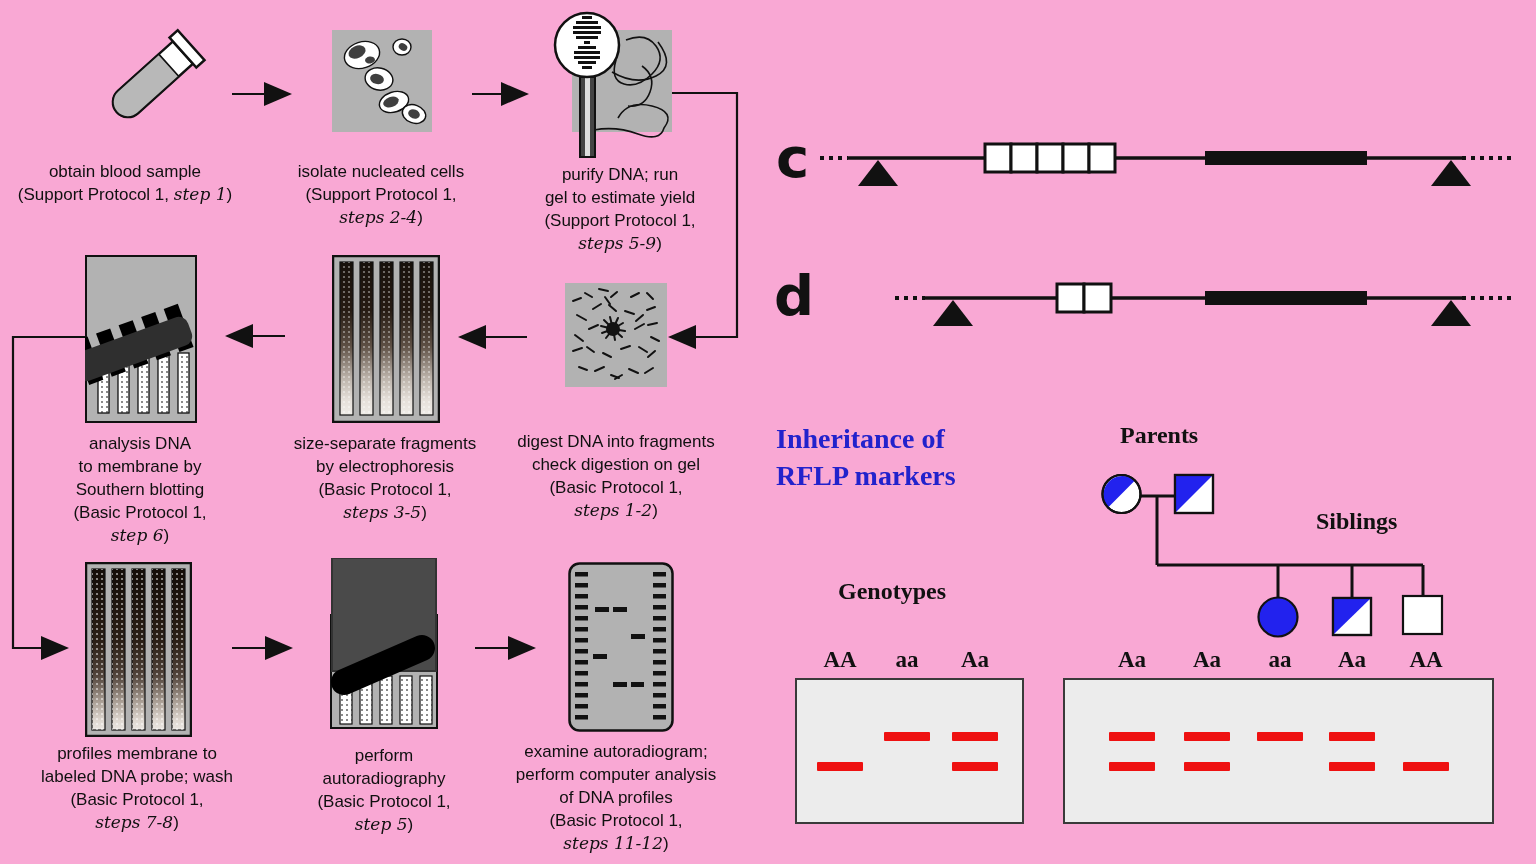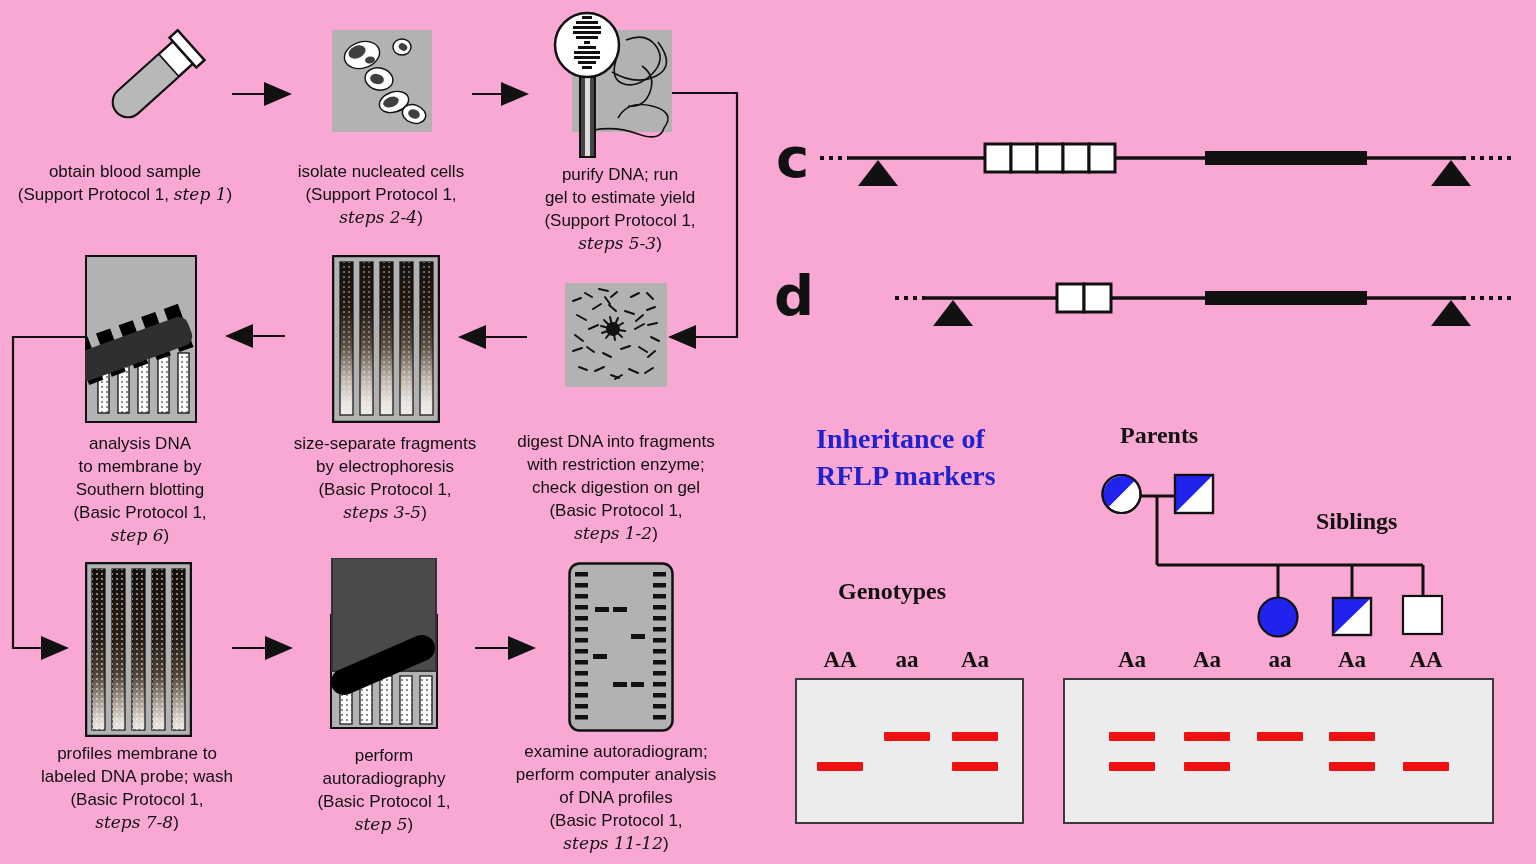--- a/index.html
+++ b/index.html
@@ -2,21 +2,21 @@
 <html><head>
 <meta charset="utf-8">
 <style>
   html,body{margin:0;padding:0;background:#fff;}
   #stage{position:relative;width:1536px;height:864px;background:#f9a8d4;overflow:hidden;
          font-family:"Liberation Sans",sans-serif;}
   svg.ill{position:absolute;}
   .caption{position:absolute;text-align:center;font:17px/23px "Liberation Sans",sans-serif;color:#101010;}
   .caption .script{font-family:"DejaVu Serif",serif;font-style:italic;}
   .serif-label{position:absolute;font:bold 24px "Liberation Serif",serif;color:#111;white-space:nowrap;}
-  .blue-title{position:absolute;font:bold 28px/37px "Liberation Serif",serif;color:#2222cc;white-space:nowrap;margin-left:40px;}
+  .blue-title{position:absolute;font:bold 28px/37px "Liberation Serif",serif;color:#2222cc;white-space:nowrap;}
   .map-label{position:absolute;font:bold 56px/1 "DejaVu Sans",sans-serif;color:#111;}
   .gel{position:absolute;background:#ececec;border:2px solid #3a3a3a;}
   .gel-label{position:absolute;top:-33px;transform:translateX(-50%);
              font:bold 23px "Liberation Serif",serif;color:#111;}
   .gel-band{position:absolute;background:#ee1111;border-radius:1px;}
 </style>
 </head>
 <body>
 
 <div id="stage">
@@ -298,25 +298,24 @@
     </div>
   <div class="caption" style="left:276px;top:160px;width:210px">
       <div>isolate nucleated cells</div>
       <div>(Support Protocol 1,</div>
       <div><em class="script">steps 2-4</em><span>)</span></div>
     </div>
   <div class="caption" style="left:510px;top:163px;width:220px">
       <div>purify DNA; run</div>
       <div>gel to estimate yield</div>
       <div>(Support Protocol 1,</div>
-      <div><em class="script">steps 5-3</em><span>)</span></div>
+      <div><em class="script">steps 5-9</em><span>)</span></div>
     </div>
   <div class="caption" style="left:500px;top:430px;width:232px">
       <div>digest DNA into fragments</div>
-      <div>with restriction enzyme;</div>
       <div>check digestion on gel</div>
       <div>(Basic Protocol 1,</div>
       <div><em class="script">steps 1-2</em><span>)</span></div>
     </div>
   <div class="caption" style="left:272px;top:432px;width:226px">
       <div>size-separate fragments</div>
       <div>by electrophoresis</div>
       <div>(Basic Protocol 1,</div>
       <div><em class="script">steps 3-5</em><span>)</span></div>
     </div>

